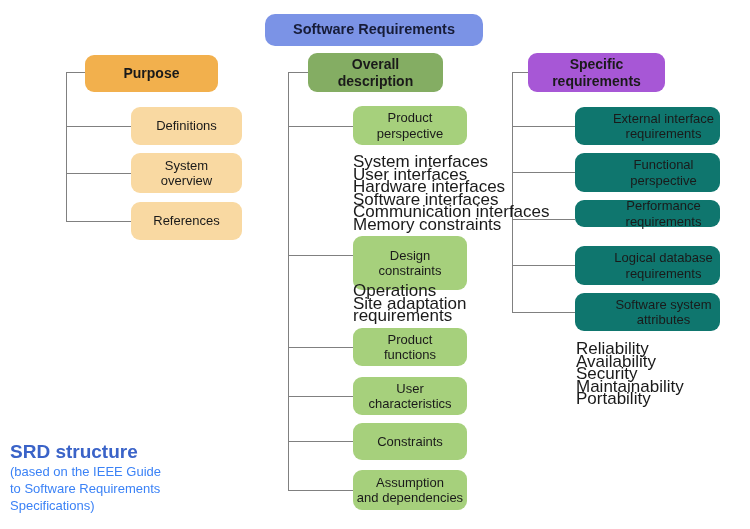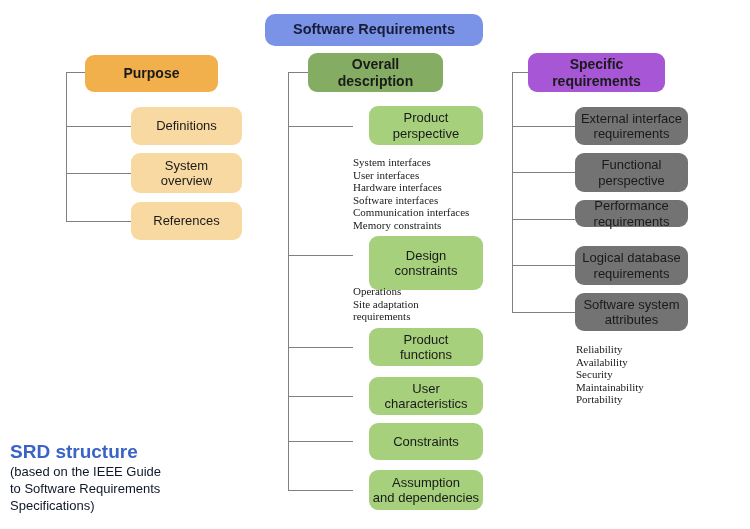--- a/index.html
+++ b/index.html
@@ -12,28 +12,28 @@
     text-align:center;border-radius:9px;line-height:1.18;
   }
   .box .lbl{white-space:pre-line;}
   .root-box{background:#7B93E6;border-radius:10px;}
   .root-box .lbl{font-weight:bold;font-size:14.5px;color:#171c38;}
   .hdr .lbl{font-weight:bold;font-size:14px;}
   .child .lbl{font-size:13px;}
   .c1h{background:#F2B04D;}
   .c1c{background:#F9D9A2;}
   .c2h{background:#84AD63;}
-  .c2c{background:#A6D07C;margin-left:16px;}
+  .c2c{background:#A6D07C;}
   .c3h{background:#A757D6;}
-  .c3c{background:#737373;}
-  .notes{position:absolute;font-size:11px;line-height:12.5px;font-family:Liberation Serif, serif;}
+  .c3c{background:#0f766e;padding-left:32px;}
+  .notes{position:absolute;font-size:17px;line-height:12.5px;}
   .notes .note{white-space:pre-line;}
   .line{position:absolute;background:#808080;}
   .caption-title{position:absolute;left:10px;top:441px;font-size:19px;font-weight:bold;color:#3A63C8;}
-  .caption-sub{position:absolute;left:10px;top:463px;font-size:13px;line-height:17px;white-space:pre-line;color:#0f172a;}
+  .caption-sub{position:absolute;left:10px;top:463px;font-size:13px;line-height:17px;white-space:pre-line;color:#3b82f6;}
 </style>
 </head>
 <body>
 
 <div class="stage">
 
   <div class="line" style="left:66px;top:72px;width:19px;height:1px"></div>
   <div class="line" style="left:66px;top:72px;width:1px;height:149px"></div>
   <div class="line" style="left:66px;top:126px;width:65px;height:1px"></div>
   <div class="line" style="left:66px;top:173px;width:65px;height:1px"></div>

